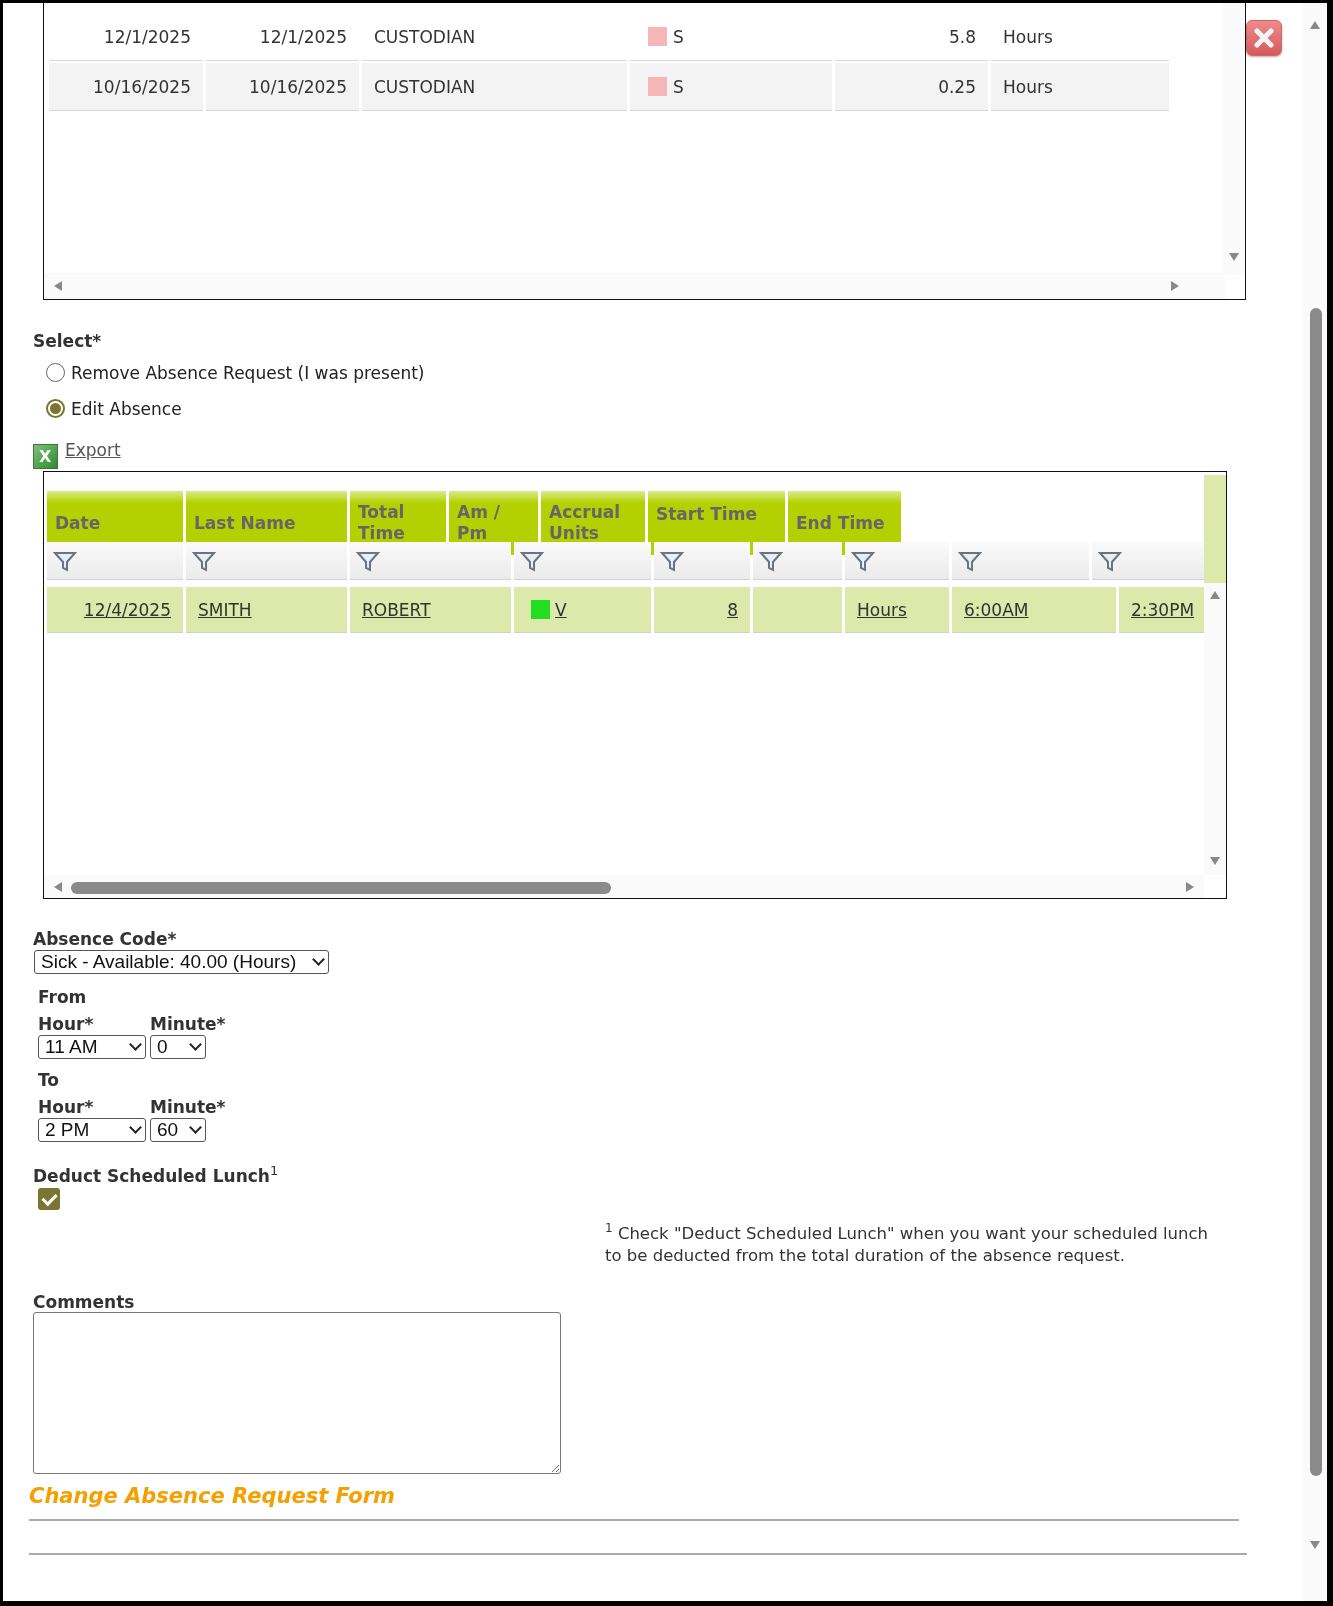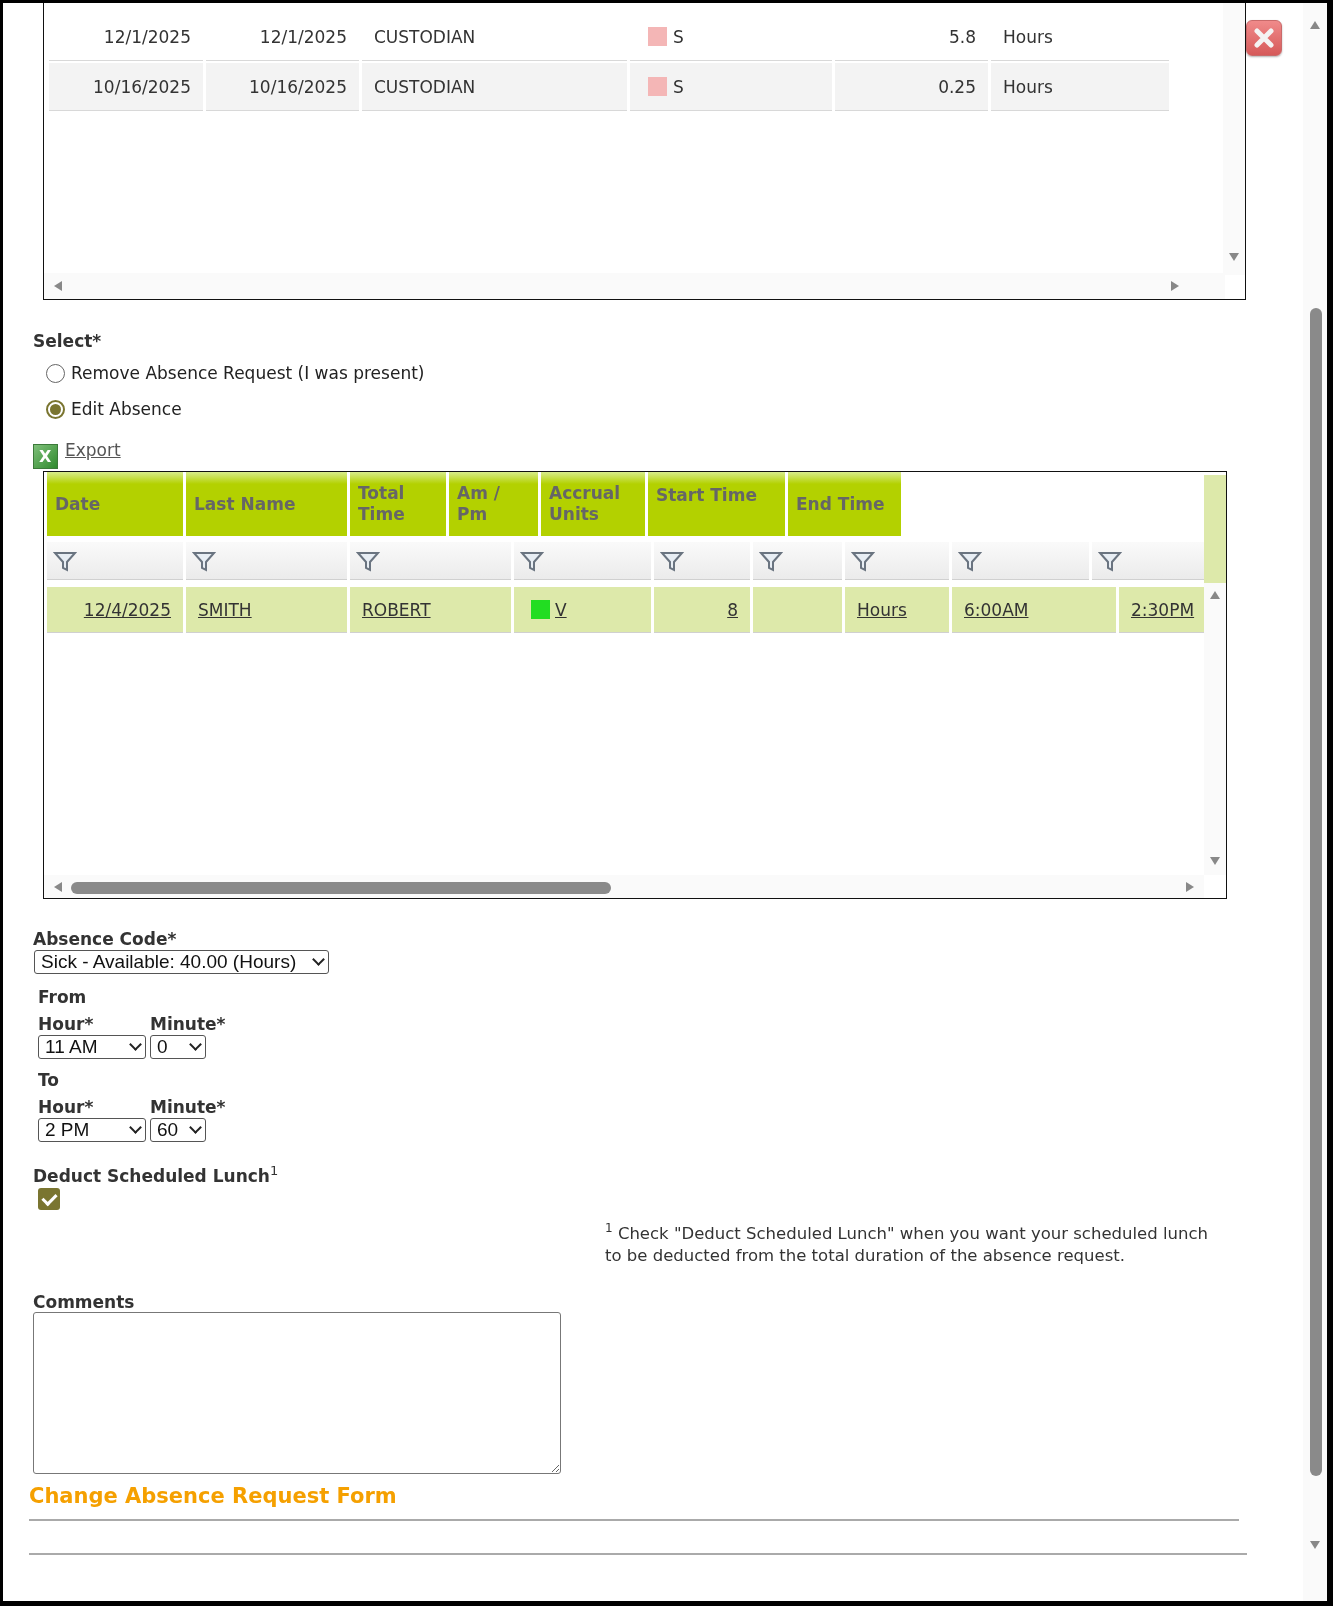--- a/index.html
+++ b/index.html
@@ -39,36 +39,36 @@
   .close-btn {
     position: absolute; left: 1243px; top: 17px; width: 36px; height: 36px;
     border-radius: 6px; background: linear-gradient(#f08a8a, #d65a5a);
     border: 1px solid #c96a6a; box-shadow: 0 1px 2px rgba(0,0,0,.3);
     display:flex; align-items:center; justify-content:center;
   }
   .page-vscroll { position: absolute; right: 0; top: 0; width: 24px; height: 1598px; background: #fafafa; }
   .page-thumb { position:absolute; left: 7px; top: 305px; width: 12px; height: 1168px; border-radius: 6px; background: #8a8a8a; }
 
   .label-b { font-weight: bold; font-size: 17px; color: #333; position: absolute; }
-  .radio-row { position: absolute; left: 46px; font-size: 17px; display:flex; align-items:center; color:#222; }
+  .radio-row { position: absolute; left: 46px; font-size: 17px; display:flex; align-items:flex-start; color:#222; }
   .radio { width: 19px; height: 19px; border-radius: 50%; border: 1.5px solid #666; background:#fff; margin-right: 6px; display:inline-flex; align-items:center; justify-content:center; }
   .radio.on { border: 2px solid #7a7530; }
   .radio.on::after { content:""; width: 11px; height: 11px; border-radius:50%; background:#7a7530; }
 
   .export { position:absolute; left: 33px; top: 440px; display:flex; align-items:flex-start; }
   .xls-icon { width: 25px; height: 25px; margin-right: 7px; margin-top: 4px; background: linear-gradient(135deg,#7fc07a,#2f8a2d); border:1px solid #3c7a3a; position:relative; }
   .xls-icon::after { content:"X"; position:absolute; left:5px; top:2px; font: bold 16px "DejaVu Sans", sans-serif; color:#fff; }
   .export a { font-size: 17px; color:#555; text-decoration: underline; }
 
   
   .grid2 {
     position: absolute; left: 43px; top: 471px; width: 1184px; height: 428px;
     border: 1.5px solid #111; background: #fff; overflow: hidden;
   }
-  .g2hdr { position:absolute; left: 3px; top: 0; display:flex; }
+  .g2hdr { position:absolute; left: 3px; top: 19px; display:flex; }
   .g2hdr .h {
     height: 64px; margin-right: 3px;
     background: linear-gradient(#d8ec8a 0px, #b3d100 12px, #b3d100 100%);
     font-weight: bold; font-size: 17px; color: #666; line-height: 21px;
     padding: 0 8px; display:flex; align-items:center;
   }
   .g2hdr .h.top { align-items:flex-start; padding-top: 13px; }
   .g2filt { position:absolute; left: 3px; top: 70px; display:flex; }
   .g2filt .f {
     height: 38px; margin-right: 3px; background: linear-gradient(#fafafa, #ebebeb);
@@ -92,21 +92,21 @@
     display:flex; align-items:center; padding-left: 6px; justify-content: space-between; padding-right: 5px;
   }
   .chev { width: 9px; height: 9px; border-right: 2px solid #222; border-bottom: 2px solid #222; transform: rotate(45deg); margin-top: -5px; }
 
   .checkbox { position:absolute; left: 38px; top: 1188px; width: 22px; height: 22px; border-radius: 3px; background:#7a7530; display:flex; align-items:center; justify-content:center; }
   .checkbox::after { content:""; width: 6px; height: 11px; border-right: 3px solid #fff; border-bottom: 3px solid #fff; transform: rotate(45deg); margin-top:-3px; }
 
   .footnote { position:absolute; left: 605px; top: 1217px; width: 620px; font-size: 16.5px; line-height: 22px; color:#333; }
   .footnote sup { font-size: 12px; }
   .comments { position:absolute; left: 33px; top: 1312px; width: 528px; height: 162px; border: 1.5px solid #777; border-radius: 3px; background:#fff; resize: both; }
-  .form-title { position:absolute; left: 29px; top: 1484px; font-weight:bold; font-size: 21px; color: #f5a000; }
+  .form-title { position:absolute; left: 29px; top: 1484px; font-weight:bold; font-size: 21px; color: #f5a000; font-style: italic; }
   .hr { position:absolute; left: 26px; height: 2px; background:#aaa; }
 </style>
 </head>
 <body>
 
 <div class="frame">
 
   <div class="grid1">
     <div class="rows">
       <div class="g1row">

